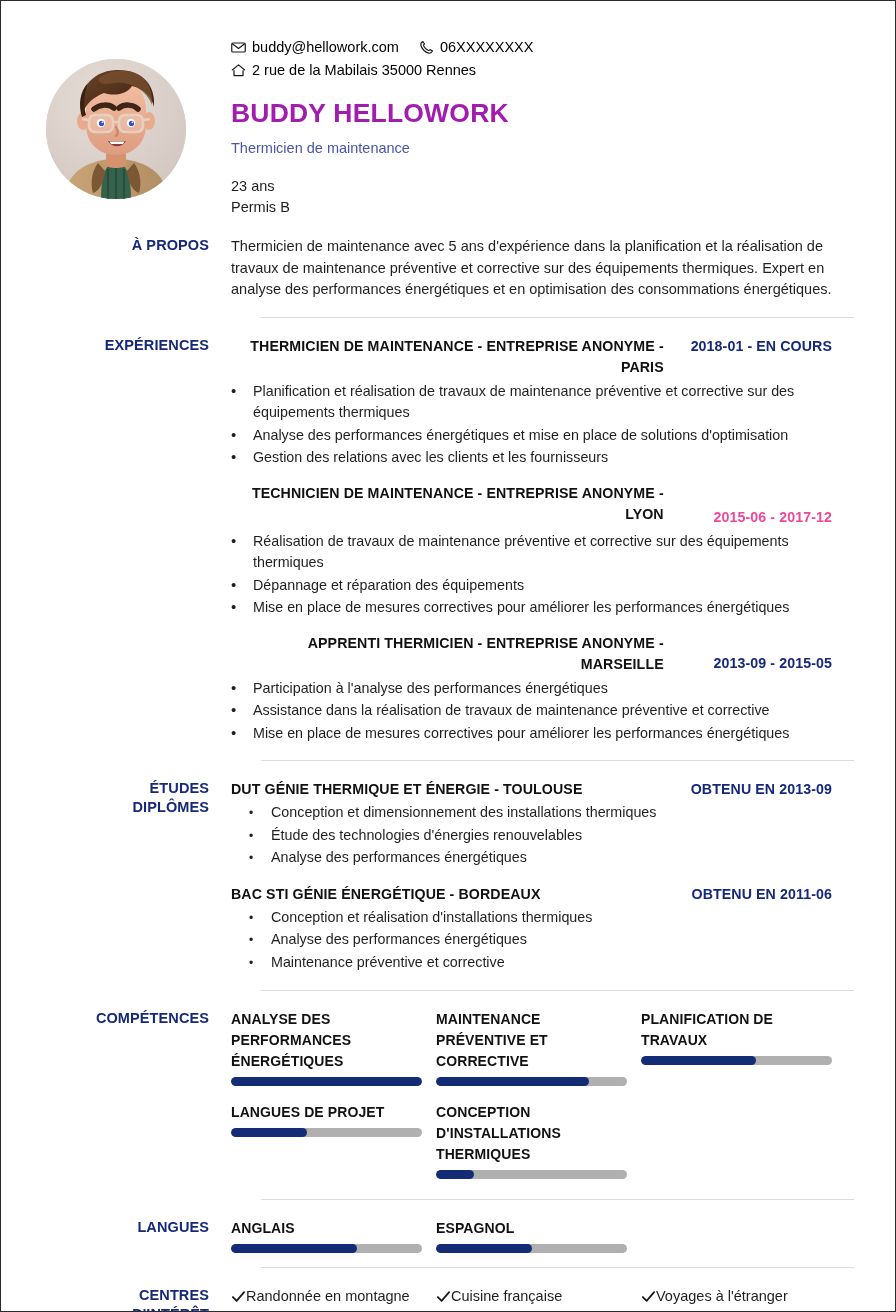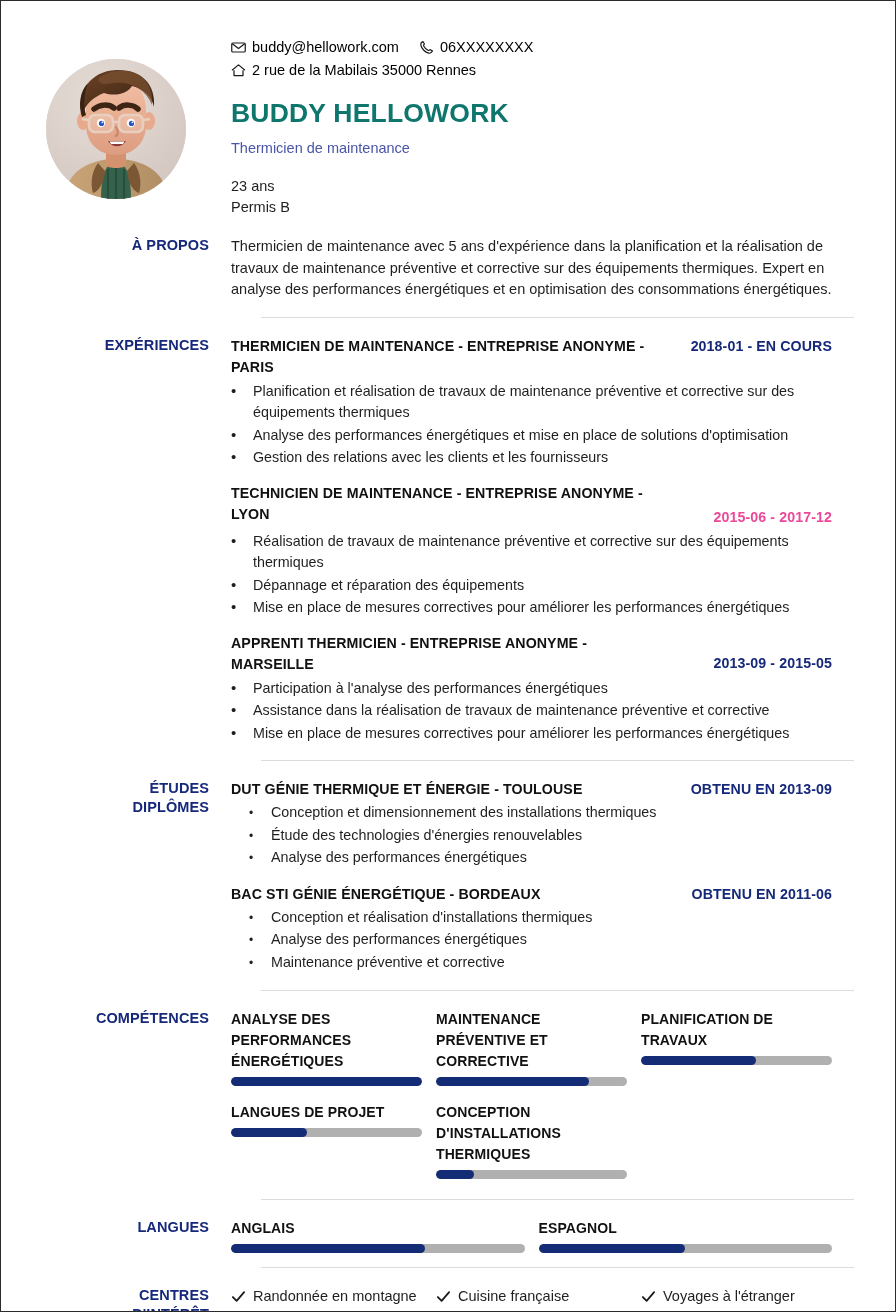--- a/index.html
+++ b/index.html
@@ -74,21 +74,21 @@
     flex-wrap: wrap;
   }
   .contact-item { display: inline-flex; align-items: center; gap: 6px; margin-right: 14px; }
   .ico { display: inline-block; width: 15px; height: 15px; flex: 0 0 15px; }
   .ico svg { display: block; width: 15px; height: 15px; }
 
   .person-name {
     font-size: 26.5px;
     font-weight: bold;
     letter-spacing: .2px;
-    color: #0f766e;
+    color: #a21caf;
     margin: 16px 0 0 0;
     line-height: 32px;
   }
   .person-role {
     font-size: 14.5px;
     color: #4a55a8;
     margin-top: 9px;
     line-height: 20px;
   }
   .person-meta {
@@ -113,20 +113,21 @@
   }
 
   
   .entry { margin-bottom: 14px; }
   .entry:last-child { margin-bottom: 0; }
   .entry-head {
     display: flex;
     justify-content: space-between;
     align-items: flex-start;
     gap: 16px;
+    text-align: right;
   }
   .entry-title {
     font-size: 14.2px;
     font-weight: bold;
     color: #111111;
     line-height: 21px;
     letter-spacing: .1px;
     max-width: 72%;
   }
   .entry-date {
@@ -187,21 +188,21 @@
   }
   .bar-fill {
     height: 9px;
     border-radius: 5px;
     background: #132c75;
   }
 
   
   .lang-grid {
     display: grid;
-    grid-template-columns: repeat(2, 1fr);
+    grid-template-columns: repeat(3, 1fr);
     column-gap: 14px;
   }
   .lang-name {
     font-size: 14px;
     font-weight: bold;
     color: #111111;
     line-height: 21px;
     letter-spacing: .1px;
     margin-bottom: 5px;
   }
@@ -209,21 +210,20 @@
   
   .interest-grid {
     display: grid;
     grid-template-columns: repeat(3, 1fr);
     column-gap: 14px;
     row-gap: 10px;
   }
   .interest {
     display: flex;
     align-items: center;
-    gap: 7px;
     font-size: 14.5px;
     color: #1f1f1f;
     line-height: 21px;
   }
   .check { display: inline-block; width: 15px; height: 15px; flex: 0 0 15px; }
   .check svg { display: block; width: 15px; height: 15px; }
 
   
   .sec-pad-t { padding-top: 18px; }
   .sec-pad-b { padding-bottom: 16px; }

